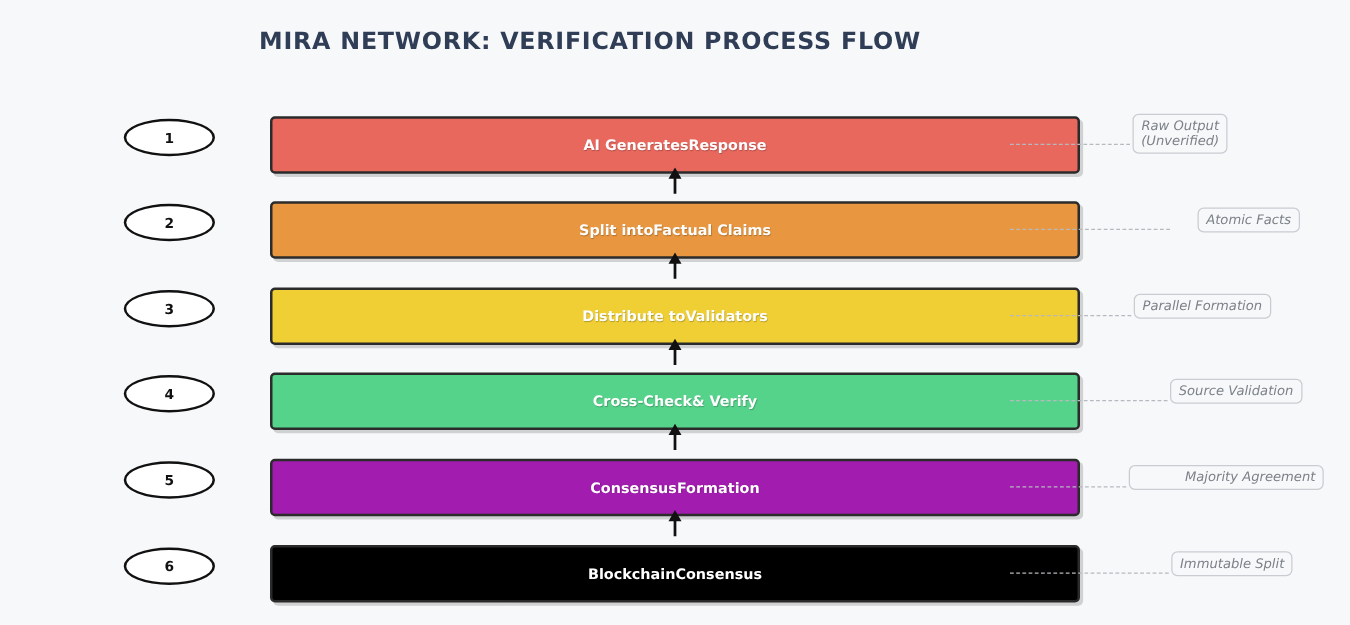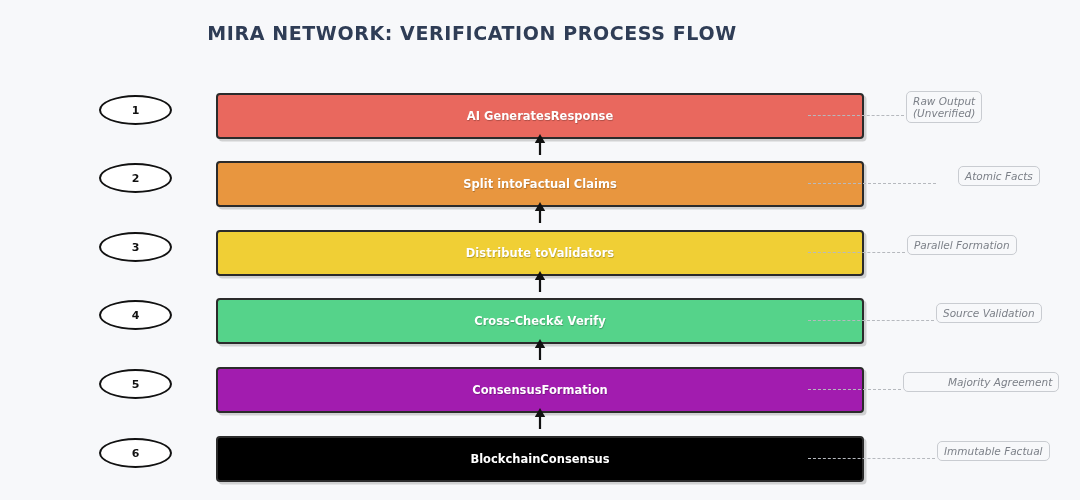--- a/index.html
+++ b/index.html
@@ -231,17 +231,17 @@
   <div class="row" style="top:436px;">
     <div class="badge">
       <span class="badge-num">6</span>
     </div>
     <div class="bar" style="background:#000000;">
       <span class="bar-line">Blockchain</span>
       <span class="bar-line">Consensus</span>
     </div>
     <div class="connector" style="left:808px; width:127px;"></div>
     <div class="note" style="left:937px;">
-      <span>Immutable Factual</span>
+      <span>Immutable Split</span>
     </div>
   </div>
 
 </div>
 
 </body></html>

